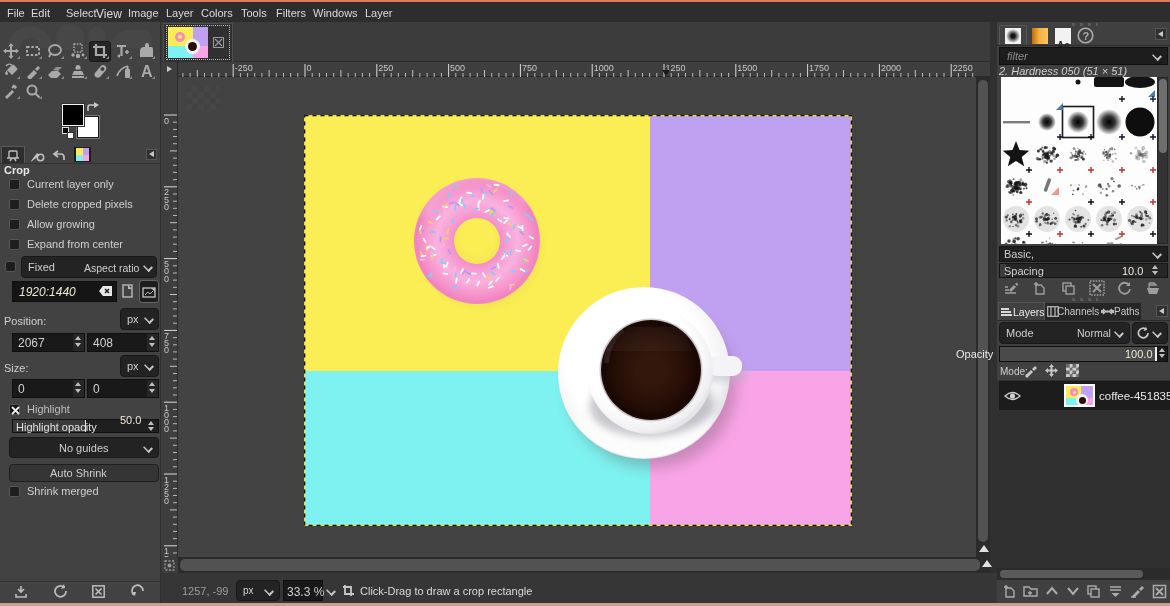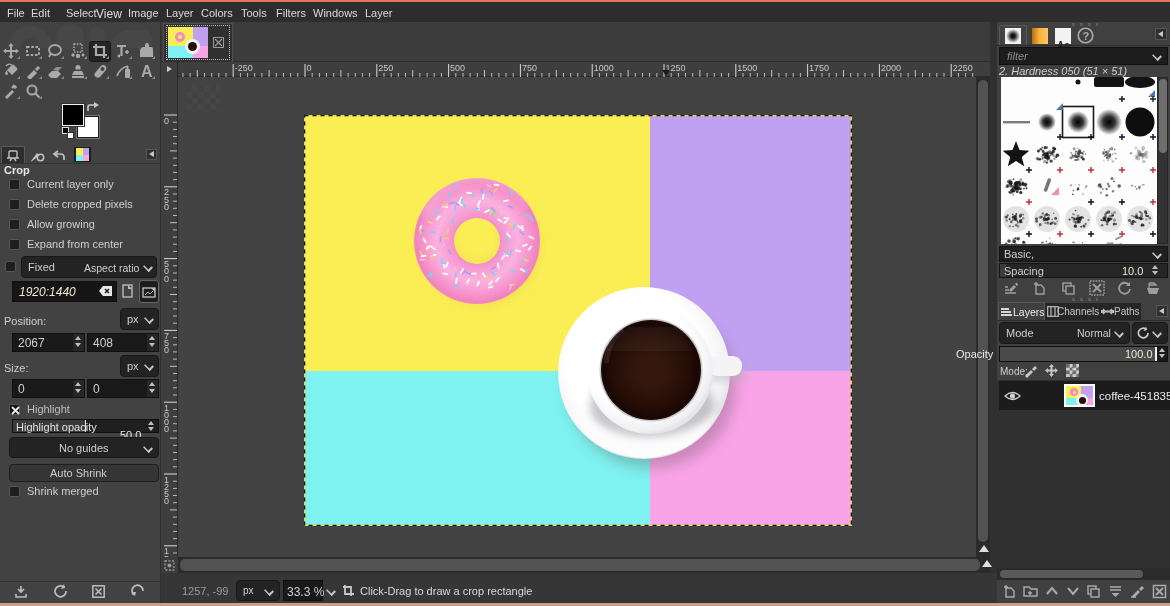--- a/index.html
+++ b/index.html
@@ -213,21 +213,21 @@
     <div class="dnar" style="left:149px;top:389px;"></div>
 <div class="cb" style="left:9px;top:404px;background:#141414;"></div>
     <svg class="abs" style="left:9px;top:404px;" width="13" height="13" viewBox="0 0 13 13">
       <path d="M3 3 L10 10 M10 3 L3 10" stroke="#EDEDED" stroke-width="1.8"></path>
     </svg>
 <div class="lbl" style="left:27px;top:403px;color:#BFBFBF;">Highlight</div>
 <div class="abs" style="left:12px;top:419px;width:147px;height:14px;background:#1F1F1F;border:1px solid #101010;"></div>
 <div class="abs" style="left:13px;top:420px;width:72px;height:12px;background:#3A3A3A;"></div>
 <div class="abs" style="left:85px;top:420px;width:1px;height:12px;background:#E8E8E8;"></div>
 <div class="lbl" style="left:16px;top:421px;color:#E2E2E2;">Highlight opacity</div>
-<div class="lbl" style="left:120px;top:429px;color:#EFE7D4;">50.0</div>
+<div class="lbl" style="left:120px;top:414px;color:#EFE7D4;">50.0</div>
 <div class="upar" style="left:148px;top:421px;border-bottom-width:4px;border-left-width:3px;border-right-width:3px;"></div>
 <div class="dnar" style="left:148px;top:427px;border-top-width:4px;border-left-width:3px;border-right-width:3px;"></div>
 <div class="combo" style="left:9px;top:437px;width:150px;height:21px;"></div>
 <div class="lbl" style="left:19px;top:442px;margin-left:40px;">No guides</div>
 <div class="chev" style="left:143px;top:444px;"></div>
 <div class="abs" style="left:9px;top:464px;width:150px;height:18px;background:#353535;border:1px solid #1E1E1E;border-radius:4px;"></div>
 <div class="lbl" style="left:50px;top:467px;color:#CCC;">Auto Shrink</div>
 <div class="cb" style="left:9px;top:486px;"></div>
 <div class="lbl" style="left:27px;top:485px;">Shrink merged</div>
 <div class="abs" style="left:0;top:581px;width:161px;height:1px;background:#333;"></div>

